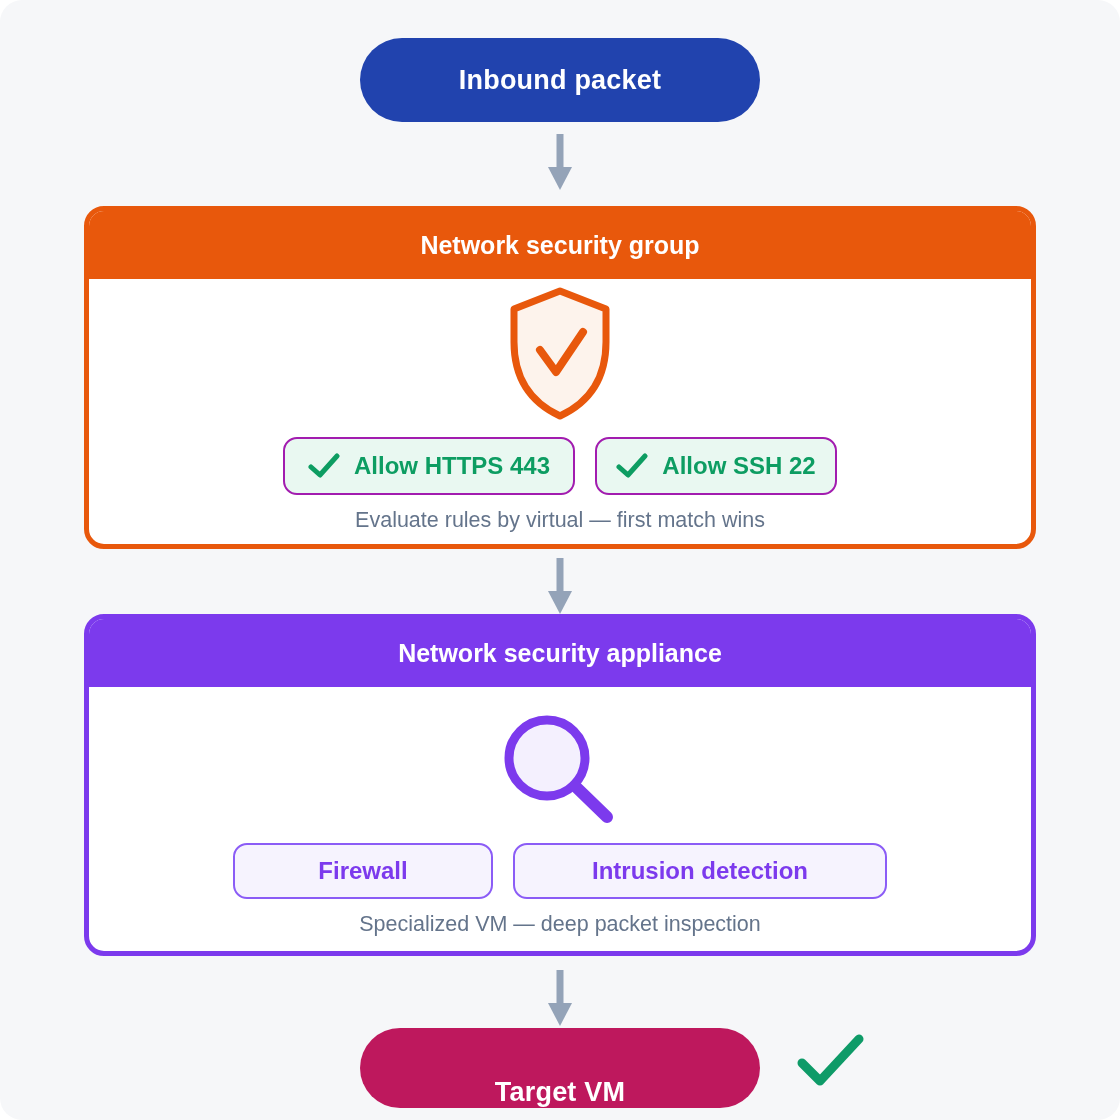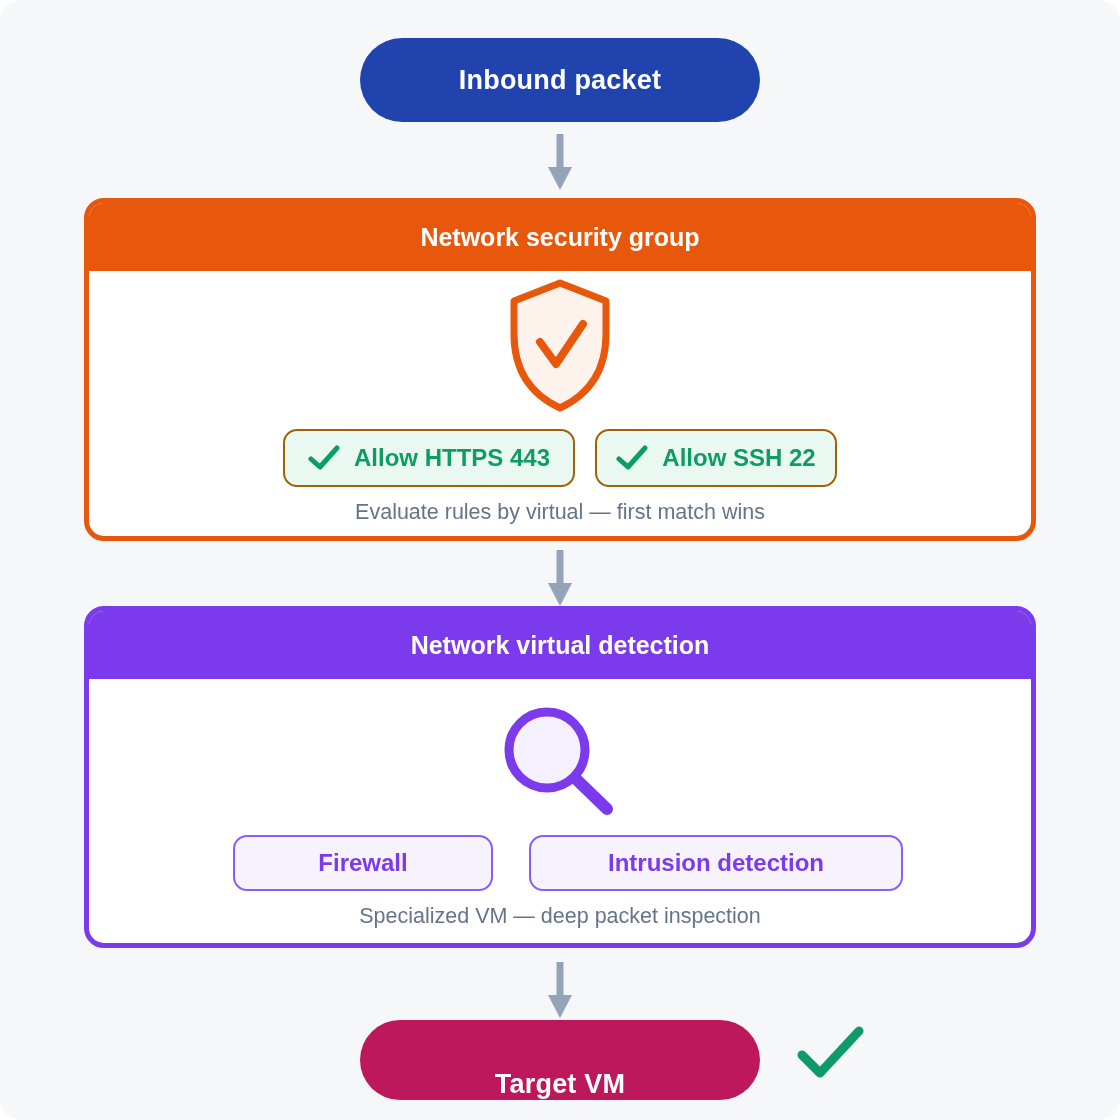--- a/index.html
+++ b/index.html
@@ -57,21 +57,21 @@
     background: #ffffff;
     box-sizing: border-box;
     overflow: hidden;
     display: flex;
     flex-direction: column;
     align-items: center;
   }
   .card-nsg {
     border: 5px solid #e8580c;
     height: 343px;
-    margin-top: 8px;
+    margin-top: 16px;
   }
   .card-nva {
     border: 5px solid #7c3aed;
     height: 342px;
     margin-top: 0;
   }
   .card-header {
     width: 100%;
     height: 68px;
     display: flex;
@@ -100,37 +100,36 @@
     display: flex;
     align-items: center;
     justify-content: center;
     gap: 14px;
     font-weight: 700;
     font-size: 24px;
     box-sizing: border-box;
   }
   .pill-allow {
     background: #e9f8f1;
-    border: 2px solid #a16207;
+    border: 2px solid #a21caf;
     color: #0d9d62;
   }
   .pill-deny {
     background: #fdeded;
     border: 2px solid #dc2626;
     color: #dc2626;
   }
   .pill-https { width: 292px; }
   .pill-ssh   { width: 242px; }
   .pill-deny-all { width: 296px; }
   .pill-nva {
     height: 56px;
     background: #f6f3fe;
     border: 2px solid #8b5cf6;
     color: #7c3aed;
-    margin-left: 16px;
   }
   .pill-firewall { width: 260px; }
   .pill-ids      { width: 374px; }
   .pill-wan      { width: 260px; }
   .nva-row { margin-top: 12px; }
   
   .caption {
     margin-top: 13px;
     color: #64748b;
     font-size: 21.5px;
@@ -194,21 +193,21 @@
     <div class="caption">Evaluate rules by virtual — first match wins</div>
   </div>
 
   <svg class="arrow arrow-2" width="26" height="56" viewBox="0 0 26 56">
     <line x1="13" y1="0" x2="13" y2="36" stroke="#94a3b8" stroke-width="7"></line>
     <polygon points="1,33 25,33 13,56" fill="#94a3b8"></polygon>
   </svg>
 
   <div class="card card-nva">
     <div class="card-header">
-      <span>Network virtual detection</span>
+      <span>Network security appliance</span>
     </div>
     <div class="card-icon-wrap-nva">
       <svg width="126" height="116" viewBox="0 0 126 116">
         <circle cx="50" cy="47" r="38" fill="#f4f0fe" stroke="#7c3aed" stroke-width="9"></circle>
         <line x1="78" y1="75" x2="110" y2="106" stroke="#7c3aed" stroke-width="12" stroke-linecap="round"></line>
       </svg>
     </div>
     <div class="pill-row nva-row">
       <div class="pill pill-nva pill-firewall">
         <span>Firewall</span>

